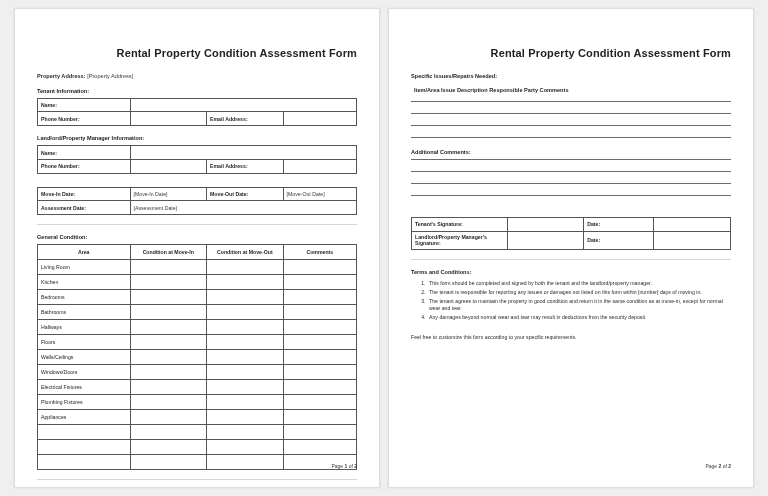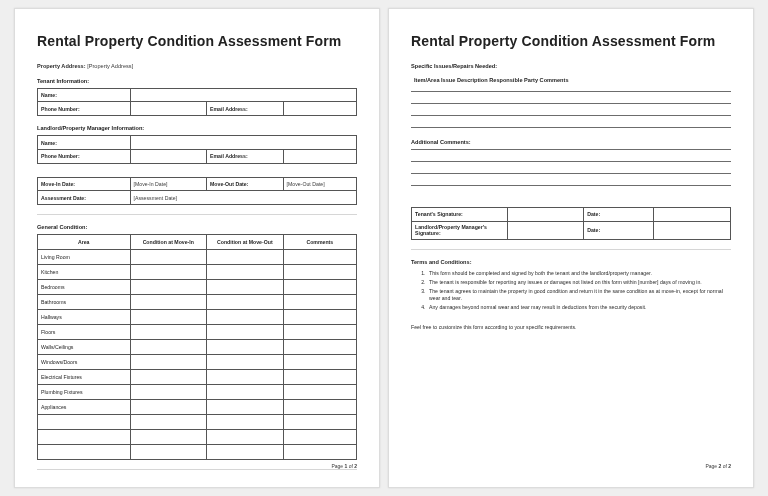--- a/index.html
+++ b/index.html
@@ -26,26 +26,26 @@
     background: #ffffff;
     width: 366px;
     height: 480px;
     box-sizing: border-box;
     border: 1px solid #dcdcdc;
     box-shadow: 0 0 2px rgba(0,0,0,0.10);
     padding: 16px 22px 10px 22px;
     overflow: hidden;
   }
   .page-title {
-    text-align: left;
-    font-weight: bold;
-    font-size: 14px;
+    text-align: right;
+    font-weight: bold;
+    font-size: 11px;
     color: #222222;
     letter-spacing: 0.15px;
-    margin: 8px 0 14px 0;
+    margin: 22px 0 14px 0;
   }
   .field-line {
     font-size: 5.6px;
     color: #2b2b2b;
     margin: 0 0 7px 0;
     line-height: 1.35;
   }
   .field-line .lbl {
     font-weight: bold;
   }

